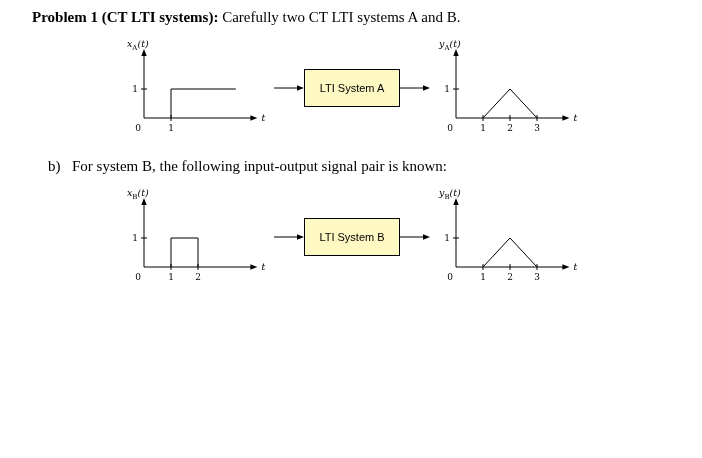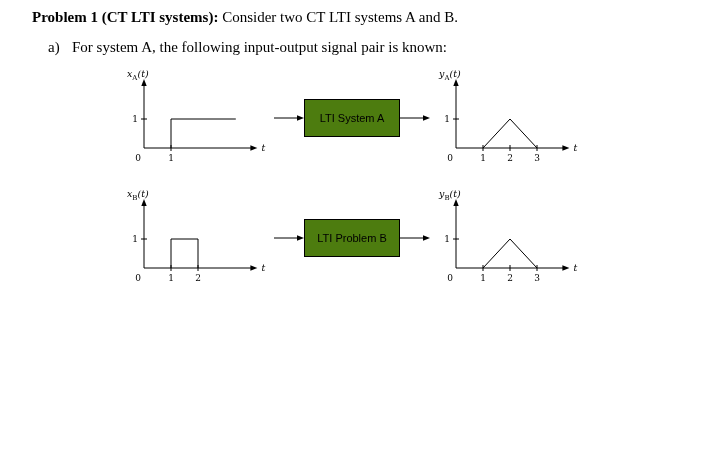--- a/index.html
+++ b/index.html
@@ -9,45 +9,42 @@
     font-size:15px;color:#000;
   }
   .page{padding:9px 30px 0 32px;}
   .bold{font-weight:bold;}
   .part-intro{margin:13px 0 0 16px;}
   .part-label{display:inline-block;width:24px;}
   .figure-row{display:flex;align-items:center;justify-content:center;gap:0;margin-top:12px;}
   .plot{display:block;}
   svg text{font-family:"DejaVu Serif","Liberation Serif",serif;fill:#000;}
   .system-box{
-    width:94px;height:36px;border:1px solid #000;background:#4d7c0f;
+    width:94px;height:36px;border:1px solid #000;background:#fef9c3;
     display:flex;align-items:center;justify-content:center;
     font-family:"Liberation Sans","DejaVu Sans",sans-serif;font-size:11px;
   }
   .flow-arrow line{stroke:#000;stroke-width:1;}
   .flow-arrow polygon{fill:#000;}
   .question{margin:14px 0 0 40px;}
   .part + .part{margin-top:20px;}
   .mi{font-style:italic;}
   sub.mi{font-size:10px;}
 </style>
 </head>
 <body>
 
 <div class="page">
 
   <div class="title-line">
     <span class="bold">Problem 1 (CT LTI systems):</span>
-    <span>Consider two CT LTI systems A and B.</span>
+    <span>Carefully two CT LTI systems A and B.</span>
   </div>
 
   <section class="part">
-    <div class="part-intro">
-      <span class="part-label">a)</span><span>For system A, the following input-output signal pair is known:</span>
-    </div>
     <div class="figure-row">
       <svg class="plot" width="156" height="100">
           <line x1="26" y1="80" x2="134.4" y2="80" stroke="#000" stroke-width="1"></line>
           <polygon points="139.4,80 132.4,77.3 132.4,82.7" fill="#000"></polygon>
           <line x1="26" y1="80" x2="26" y2="17" stroke="#000" stroke-width="1"></line>
           <polygon points="26,11 23.3,18 28.7,18" fill="#000"></polygon>
           <text x="9" y="9" font-size="9.5"><tspan font-style="italic">x</tspan><tspan font-size="7" dy="2.5">A</tspan><tspan dy="-2.5" font-style="italic">(t)</tspan></text>
           <text x="20" y="93" font-size="9" text-anchor="middle">0</text>
           <line x1="53" y1="77" x2="53" y2="83" stroke="#000" stroke-width="1"></line>
           <text x="53" y="93" font-size="9" text-anchor="middle">1</text>
@@ -82,20 +79,23 @@
           <text x="107" y="93" font-size="9" text-anchor="middle">3</text>
           <line x1="23" y1="51" x2="29" y2="51" stroke="#000" stroke-width="1"></line>
           <text x="20" y="54" font-size="9" text-anchor="end">1</text>
           <text x="143.4" y="83" font-size="9.5" font-style="italic">t</text>
           <polyline points="53,80 80,51 107,80" fill="none" stroke="#000" stroke-width="1"></polyline>
         </svg>
     </div>
   </section>
 
   <section class="part">
+    <div class="part-intro">
+      <span class="part-label">b)</span><span>For system B, the following input-output signal pair is known:</span>
+    </div>
     <div class="figure-row">
       <svg class="plot" width="156" height="100">
           <line x1="26" y1="80" x2="134.4" y2="80" stroke="#000" stroke-width="1"></line>
           <polygon points="139.4,80 132.4,77.3 132.4,82.7" fill="#000"></polygon>
           <line x1="26" y1="80" x2="26" y2="17" stroke="#000" stroke-width="1"></line>
           <polygon points="26,11 23.3,18 28.7,18" fill="#000"></polygon>
           <text x="9" y="9" font-size="9.5"><tspan font-style="italic">x</tspan><tspan font-size="7" dy="2.5">B</tspan><tspan dy="-2.5" font-style="italic">(t)</tspan></text>
           <text x="20" y="93" font-size="9" text-anchor="middle">0</text>
           <line x1="53" y1="77" x2="53" y2="83" stroke="#000" stroke-width="1"></line>
           <text x="53" y="93" font-size="9" text-anchor="middle">1</text>
@@ -104,21 +104,21 @@
           <line x1="23" y1="51" x2="29" y2="51" stroke="#000" stroke-width="1"></line>
           <text x="20" y="54" font-size="9" text-anchor="end">1</text>
           <text x="143.4" y="83" font-size="9.5" font-style="italic">t</text>
           <polyline points="53,80 53,51 80,51 80,80" fill="none" stroke="#000" stroke-width="1"></polyline>
         </svg>
       <svg class="flow-arrow" width="30" height="10">
           <line x1="0" y1="5" x2="24" y2="5"></line>
           <polygon points="30,5 23,2.2 23,7.8"></polygon>
         </svg>
       <div class="system-box">
-        <span>LTI Problem B</span>
+        <span>LTI System B</span>
       </div>
       <svg class="flow-arrow" width="30" height="10">
           <line x1="0" y1="5" x2="24" y2="5"></line>
           <polygon points="30,5 23,2.2 23,7.8"></polygon>
         </svg>
       <svg class="plot" width="156" height="100">
           <line x1="26" y1="80" x2="134.4" y2="80" stroke="#000" stroke-width="1"></line>
           <polygon points="139.4,80 132.4,77.3 132.4,82.7" fill="#000"></polygon>
           <line x1="26" y1="80" x2="26" y2="17" stroke="#000" stroke-width="1"></line>
           <polygon points="26,11 23.3,18 28.7,18" fill="#000"></polygon>

